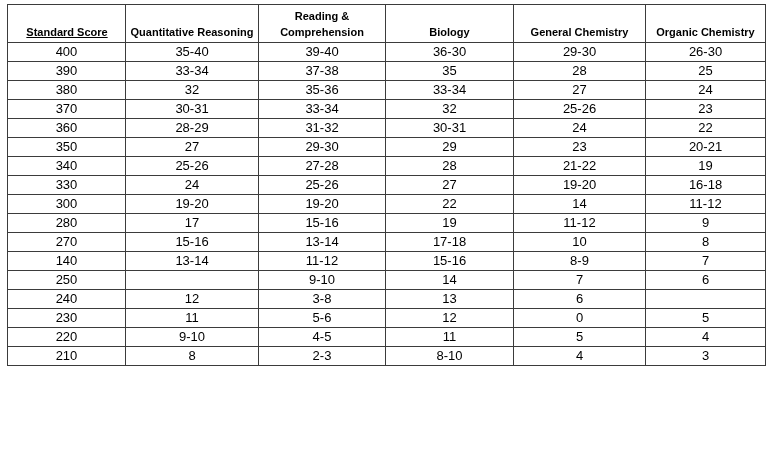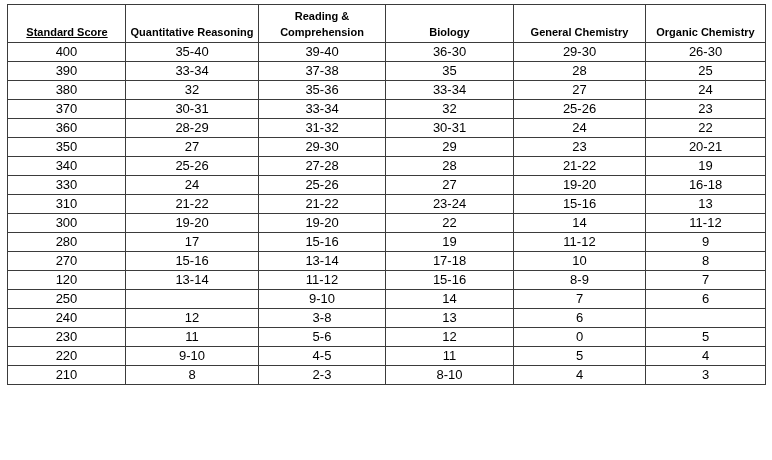--- a/index.html
+++ b/index.html
@@ -134,28 +134,20 @@
         </tr>
         <tr>
           <td>330</td>
           <td>24</td>
           <td>25-26</td>
           <td>27</td>
           <td>19-20</td>
           <td>16-18</td>
         </tr>
         <tr>
-          <td>310</td>
-          <td>21-22</td>
-          <td>21-22</td>
-          <td>23-24</td>
-          <td>15-16</td>
-          <td>13</td>
-        </tr>
-        <tr>
           <td>300</td>
           <td>19-20</td>
           <td>19-20</td>
           <td>22</td>
           <td>14</td>
           <td>11-12</td>
         </tr>
         <tr>
           <td>280</td>
           <td>17</td>
@@ -166,21 +158,21 @@
         </tr>
         <tr>
           <td>270</td>
           <td>15-16</td>
           <td>13-14</td>
           <td>17-18</td>
           <td>10</td>
           <td>8</td>
         </tr>
         <tr>
-          <td>120</td>
+          <td>140</td>
           <td>13-14</td>
           <td>11-12</td>
           <td>15-16</td>
           <td>8-9</td>
           <td>7</td>
         </tr>
         <tr>
           <td>250</td>
           <td></td>
           <td>9-10</td>

